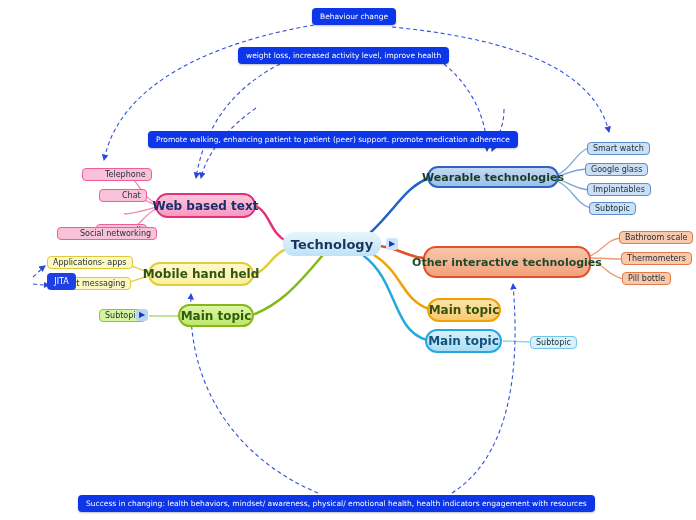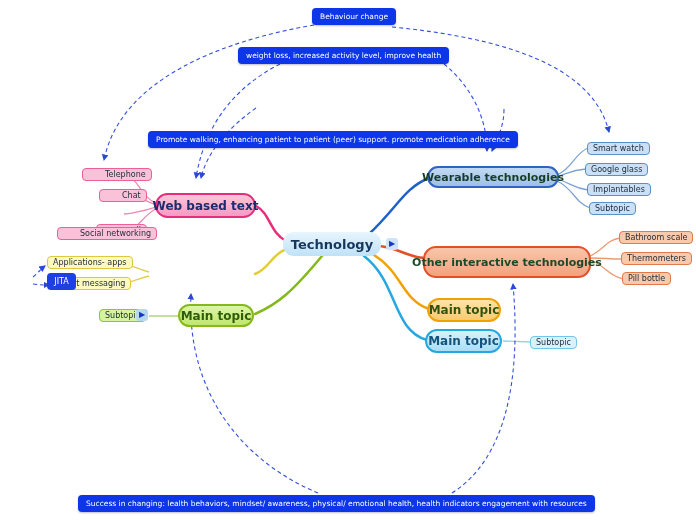--- a/index.html
+++ b/index.html
@@ -139,20 +139,21 @@
 
   <div class="node main n-cyan">Main topic</div>
   <div class="sub s-cyan" style="left:530px;top:336px;">Subtopic</div>
 
   <div class="node main n-web">Web based text</div>
   <div class="sub s-pink" style="left:82px;top:168px;">Telephone</div>
   <div class="sub s-pink" style="left:99px;top:189px;">Chat</div>
   <div class="sub s-pink" style="left:96px;top:224px;text-align:center;">email</div>
   <div class="sub s-pink" style="left:57px;top:227px;">Social networking</div>
 
+  <div class="node main n-mobile">Mobile hand held</div>
   <div class="sub s-yellow" style="left:47px;top:256px;">Applications- apps</div>
   <div class="sub s-yellow" style="left:52px;top:277px;">Short messaging</div>
   <div class="jita">JITA</div>
 
   <div class="node main n-green">Main topic</div>
   <div class="sub s-green" style="left:99px;top:309px;">Subtopic</div>
   <div class="toggle t-green">
     <span>▶</span>
   </div>
 

